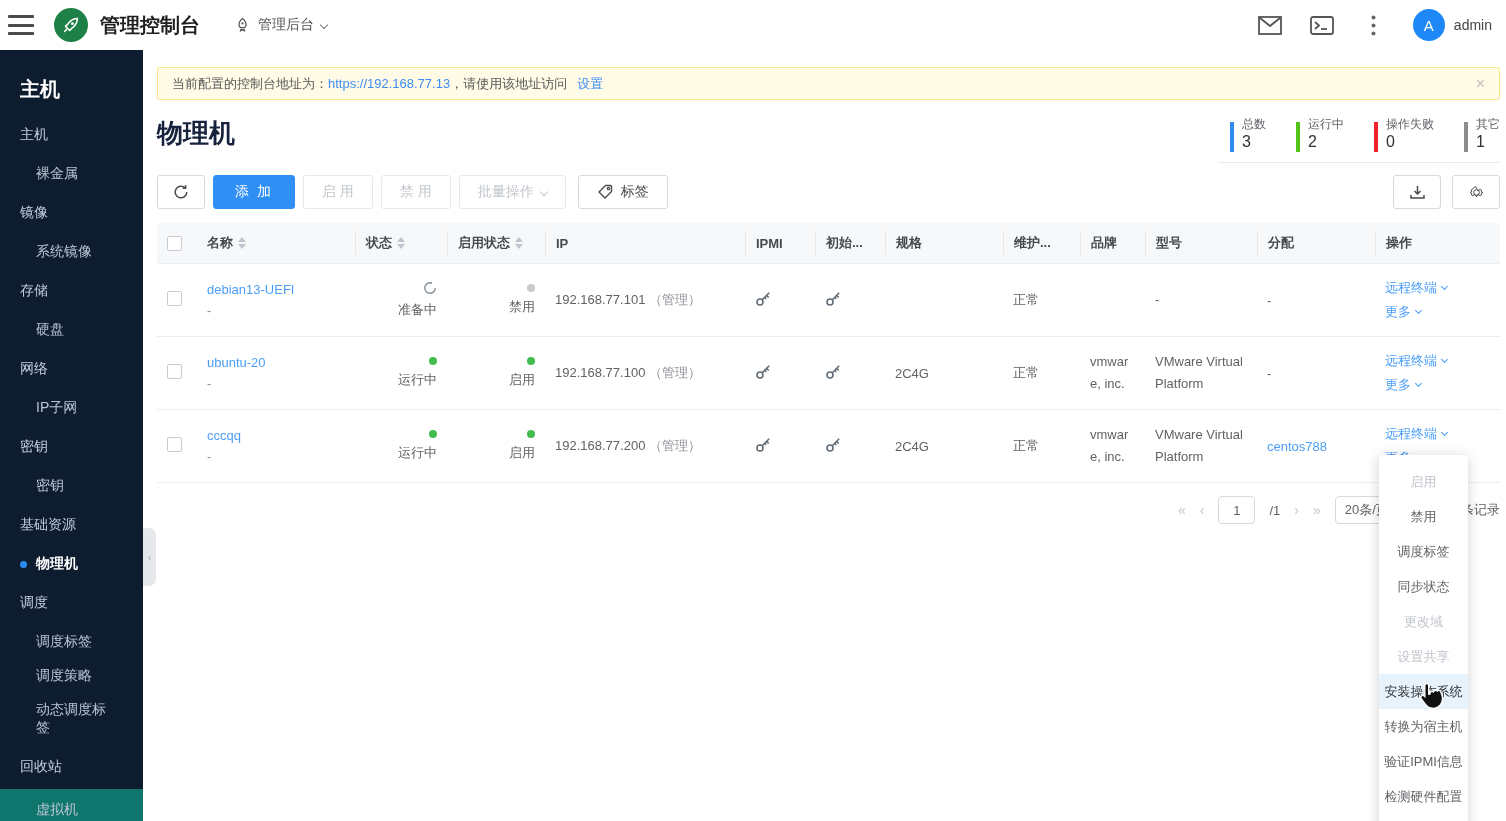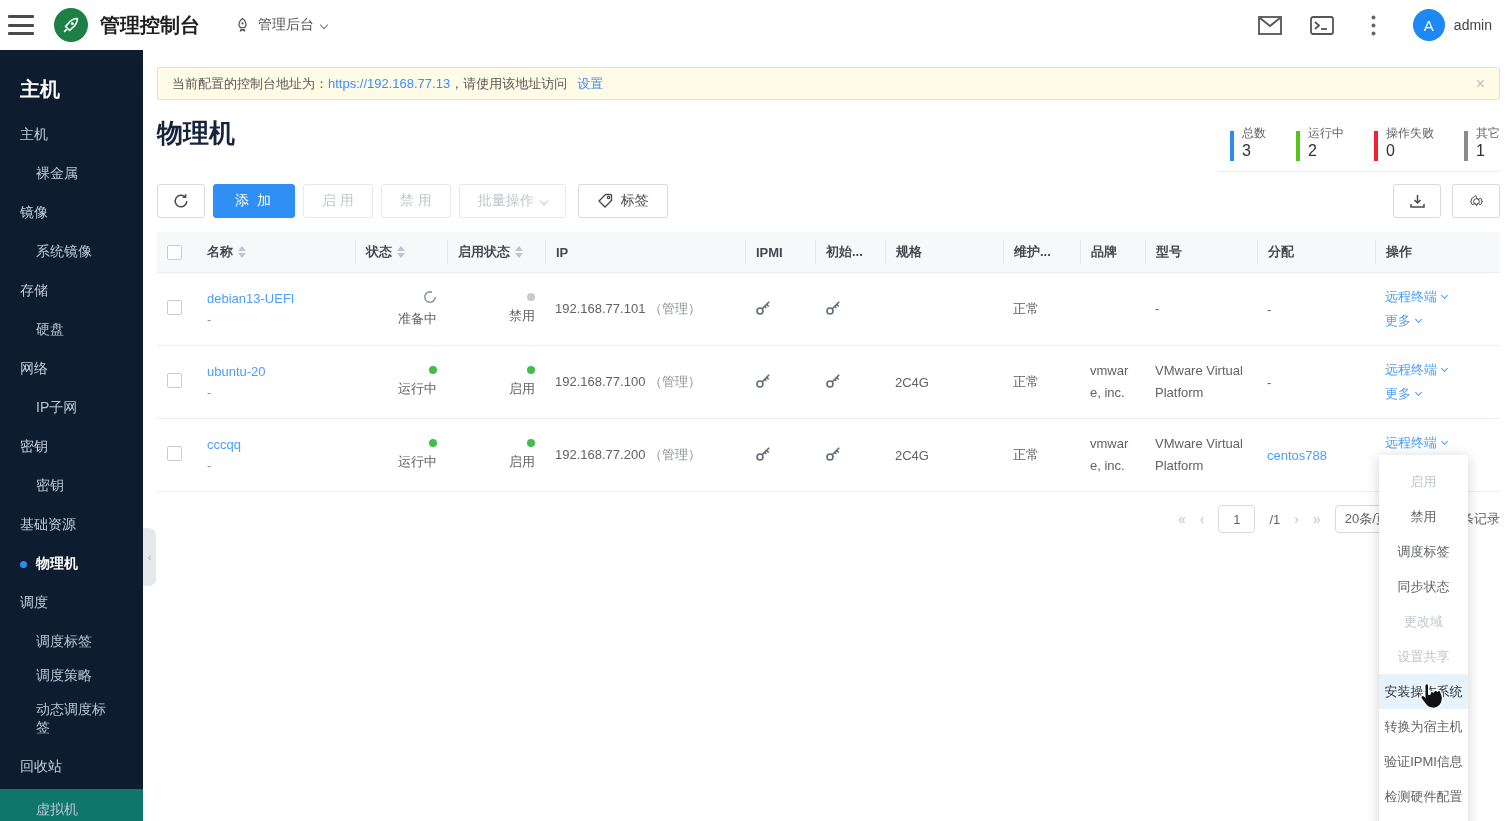--- a/index.html
+++ b/index.html
@@ -38,21 +38,21 @@
 
   .banner { margin:17px 6px 0 14px; height:33px; background:#fffbe6; border:1px solid #ffe58f; border-radius:2px;
     display:flex; align-items:center; padding:0 14px; font-size:13px; color:#595959; }
   .banner a { color:#3d8df5; text-decoration:none; cursor:pointer; }
   .banner .banner-action { margin-left:10px; }
   .banner-close { margin-left:auto; color:#bdbdbd; font-size:16px; cursor:pointer; line-height:1; }
 
   .page-header { display:flex; align-items:flex-start; margin:14px 6px 0 14px; }
   .page-title { font-size:26px; font-weight:700; color:#17233d; line-height:38px; }
   .stats { margin-left:auto; display:flex; gap:30px; padding-top:2px; border-bottom:1px solid #ececec; padding-bottom:10px; padding-left:12px; }
-  .stat { display:flex; gap:8px;margin-top:9px; }
+  .stat { display:flex; gap:8px; }
   .stat-bar { width:4px; height:30px; margin-top:6px; }
   .stat-label { font-size:12px; color:#606266; line-height:16px; }
   .stat-value { font-size:16px; color:#303133; line-height:20px; }
 
   .toolbar { display:flex; align-items:center; margin:12px 6px 0 14px; gap:8px; }
   .btn { height:34px; border:1px solid #d9d9d9; background:#fff; border-radius:3px; font-size:14px; color:#4a4a4a;
     display:inline-flex; align-items:center; justify-content:center; padding:0 18px; cursor:pointer; }
   .btn.icon-only { width:48px; padding:0; }
   .btn.primary { background:#2f8ff5; border-color:#2f8ff5; color:#fff; letter-spacing:2px; padding:0 21px; }
   .btn.disabled { color:#c3c7cc; border-color:#e8e8e8; cursor:not-allowed; }

